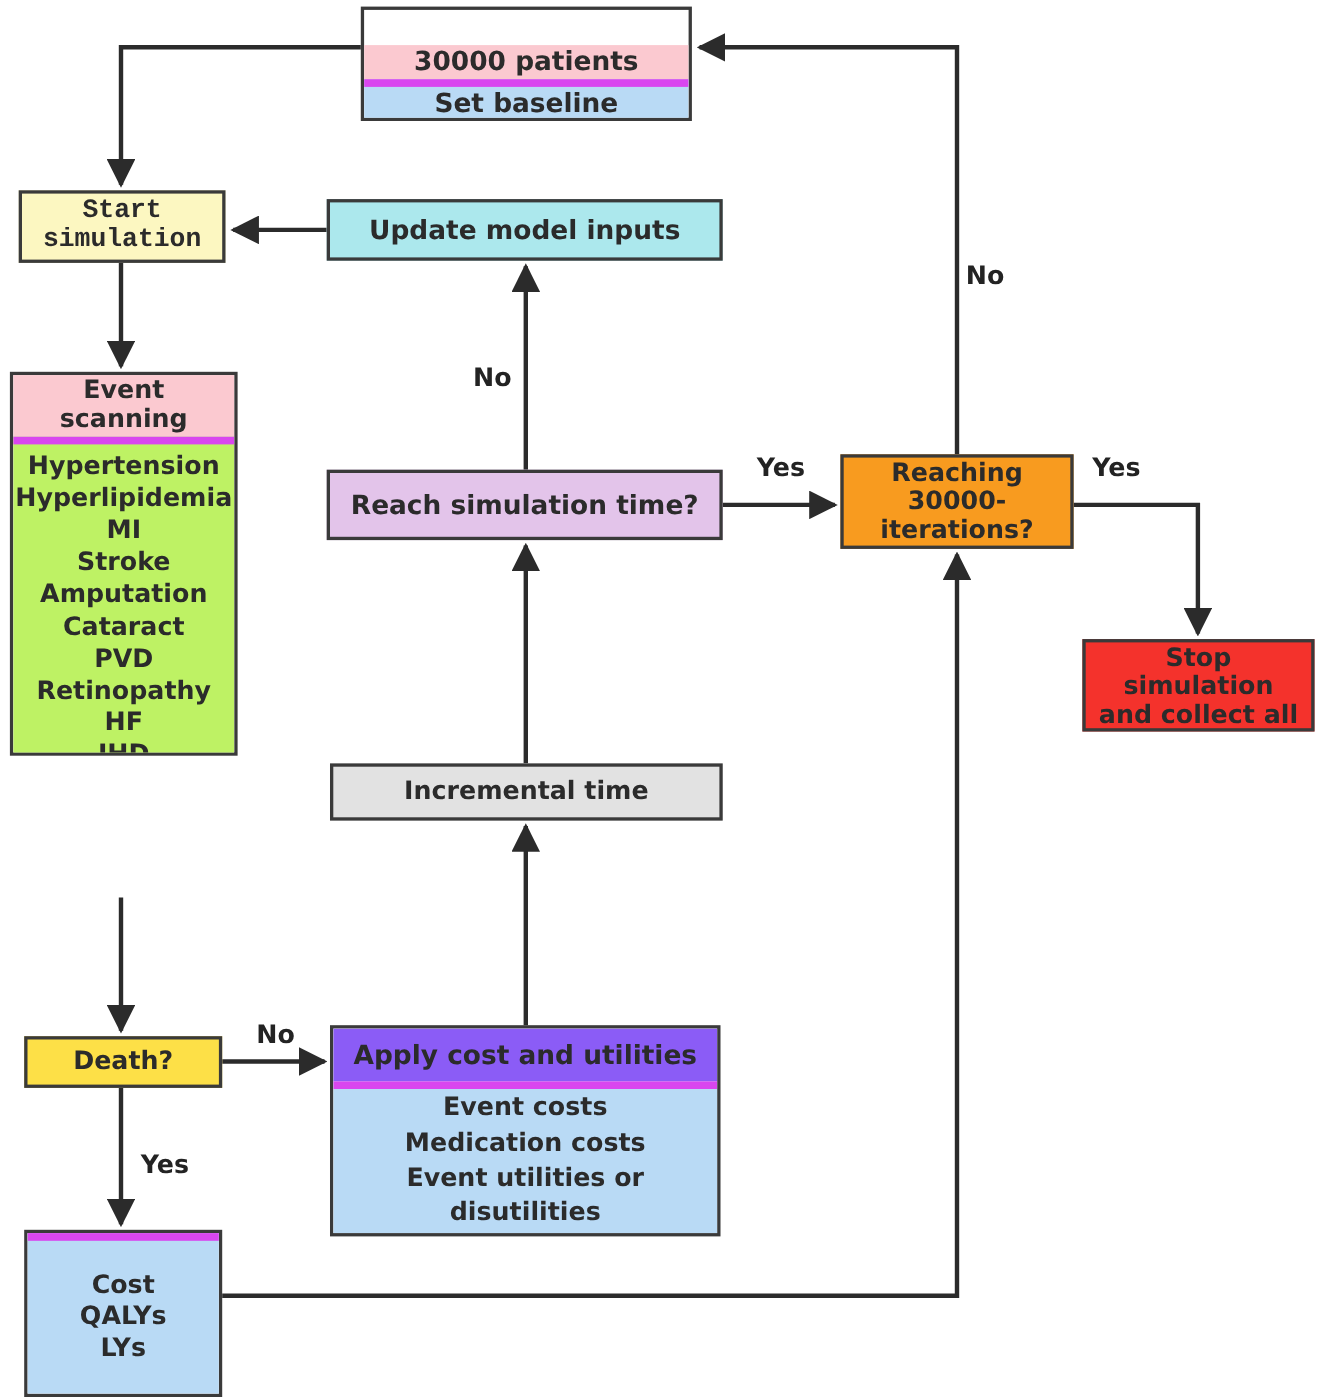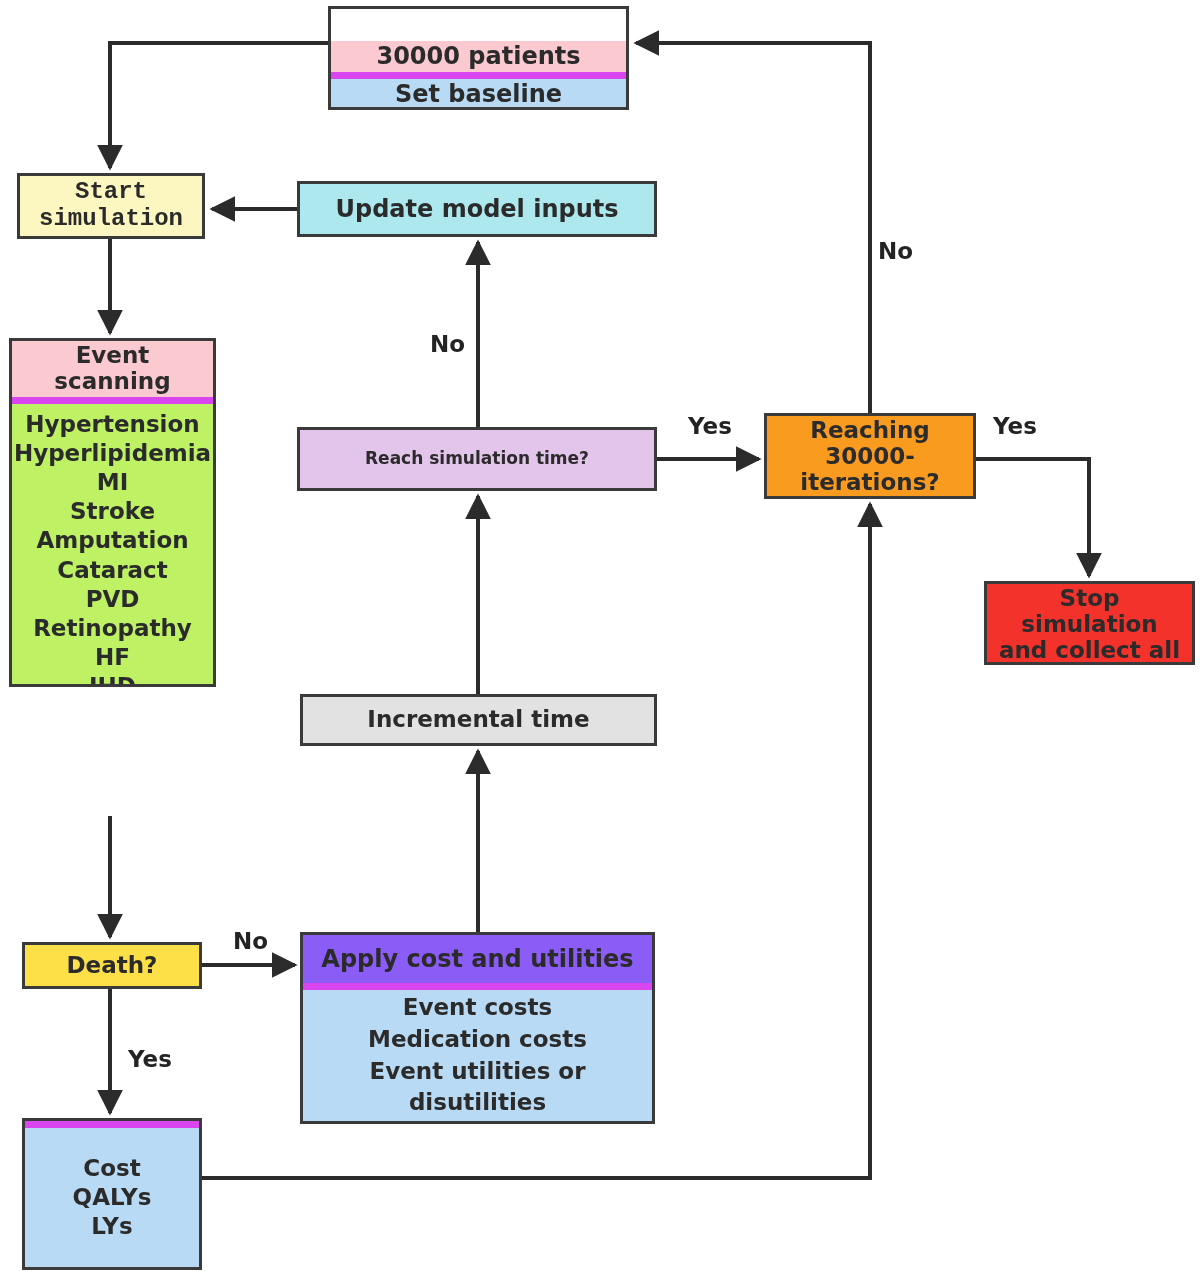--- a/index.html
+++ b/index.html
@@ -70,21 +70,21 @@
                         background: #ace8ed; }
   #node-update-inputs .s1 { flex: 1; font-size: 24px; }
 
   #node-event         { left: 9px;   top: 338px;  width: 207px; height: 349px; }
   #node-event .s1     { height: 68px; font-size: 23px; background: #fbc9d0; }
   #node-event .s2     { flex: 1; font-size: 23px; background: #bef264;
                         line-height: 1.27; padding-top: 6px; }
 
   #node-reach-time    { left: 297px; top: 427px;  width: 360px; height: 64px;
                         background: #e3c4ea; }
-  #node-reach-time .s1{ flex: 1; font-size: 17px; }
+  #node-reach-time .s1{ flex: 1; font-size: 24px; }
 
   #node-reaching      { left: 764px; top: 413px;  width: 212px; height: 86px;
                         background: #f89b1f; }
   #node-reaching .s1  { flex: 1; font-size: 23px; }
 
   #node-stop          { left: 984px; top: 581px;  width: 211px; height: 84px;
                         background: #f4322c; }
   #node-stop .s1      { flex: 1; font-size: 23px; }
 
   #node-incremental   { left: 300px; top: 694px;  width: 357px; height: 52px;

